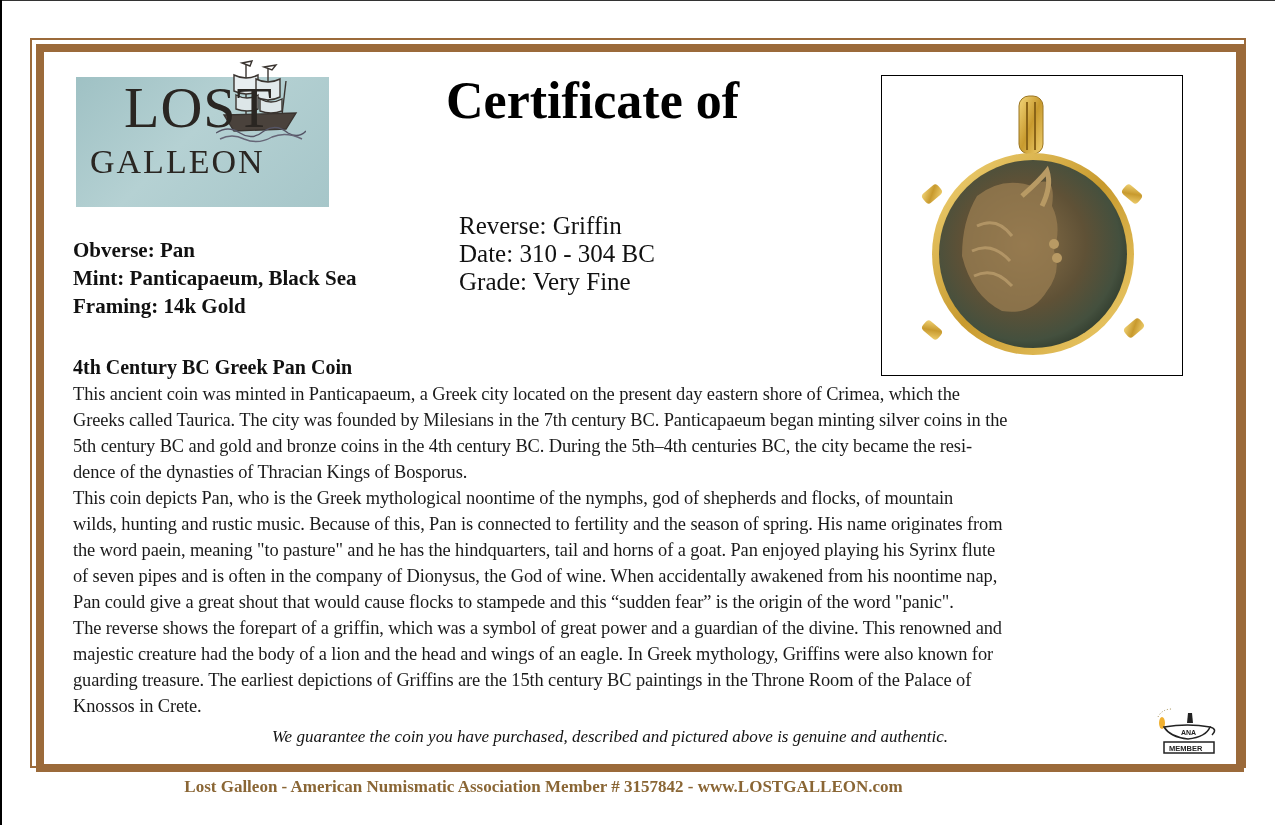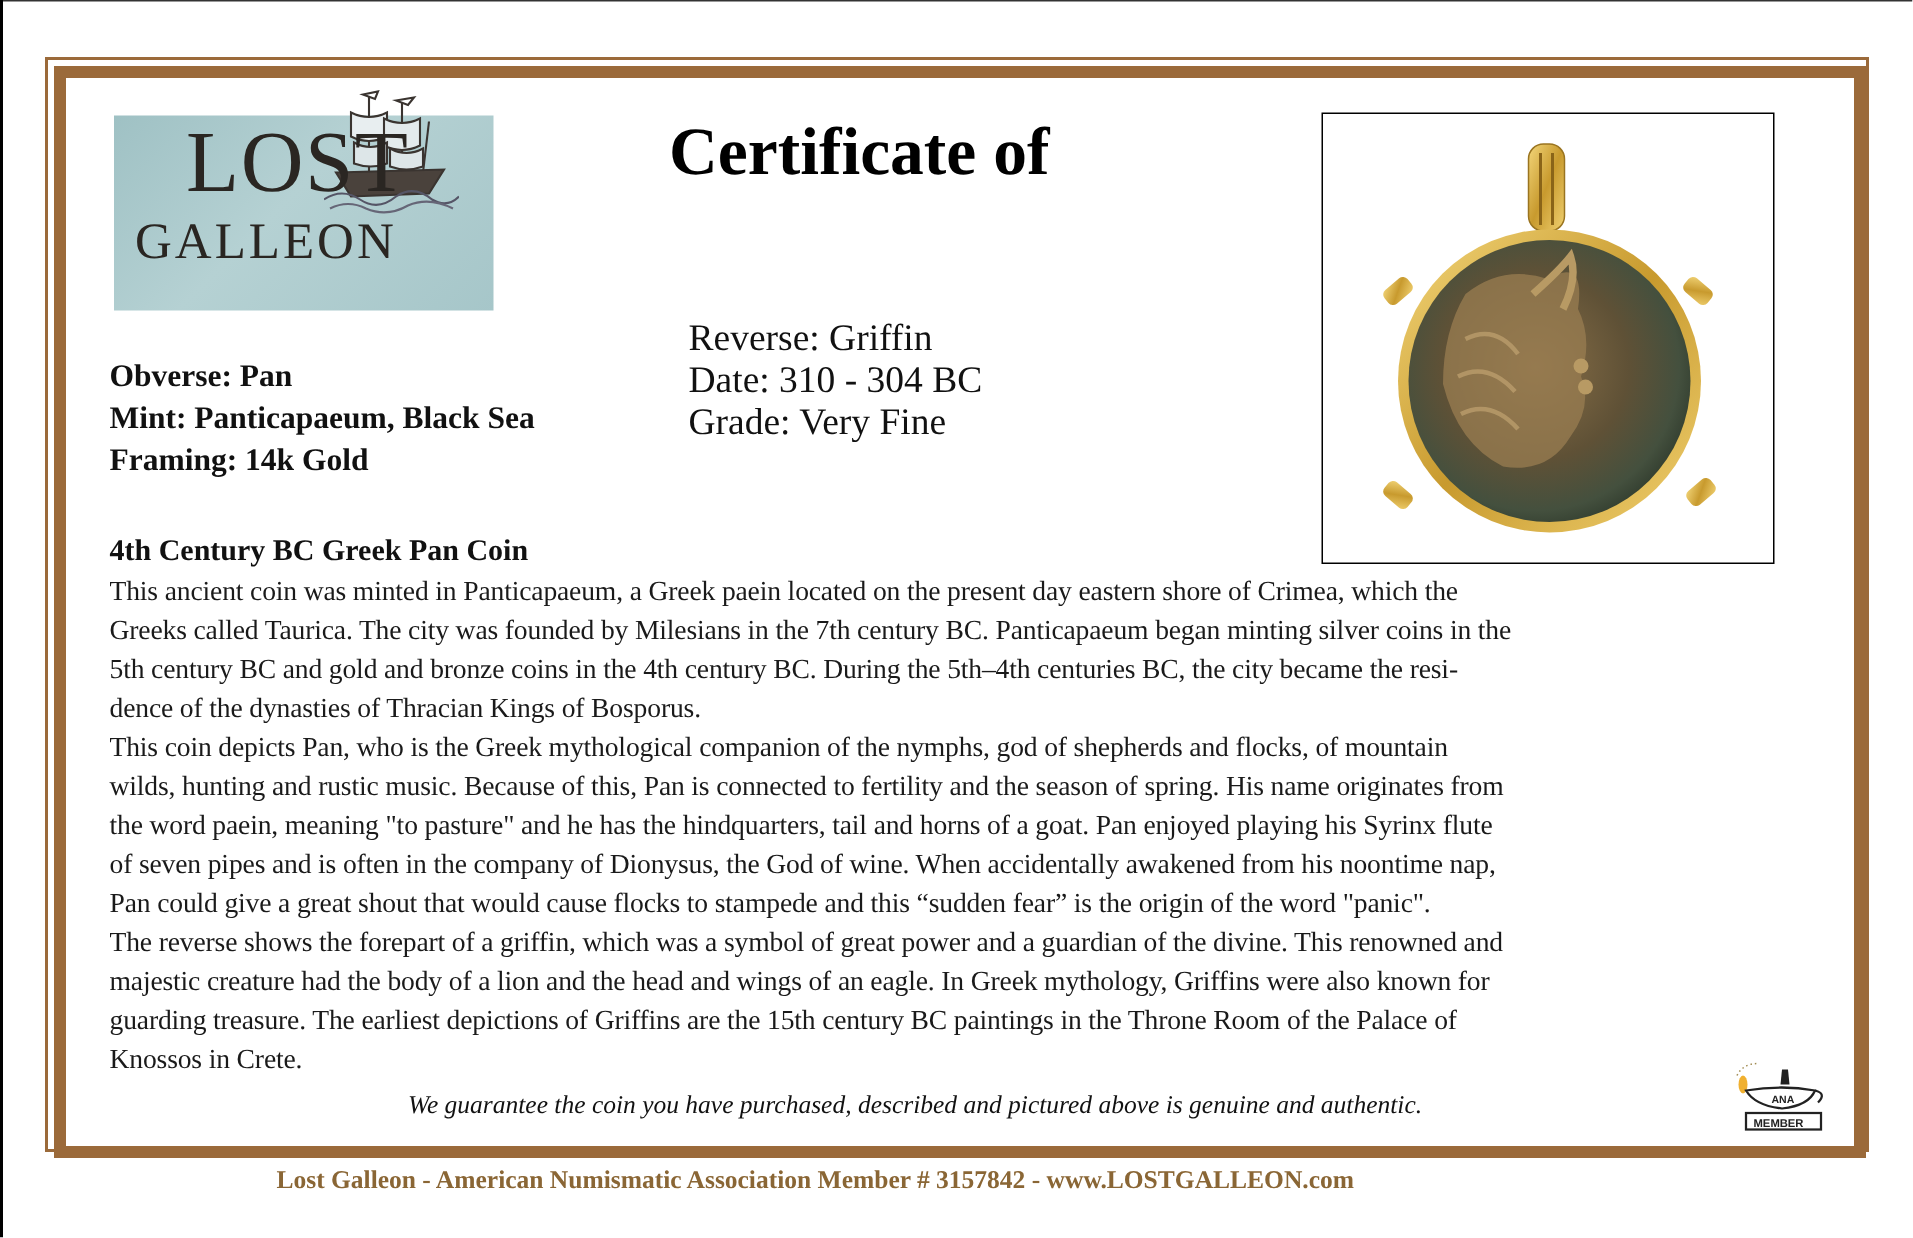--- a/index.html
+++ b/index.html
@@ -5,21 +5,21 @@
   html, body { margin:0; padding:0; }
   body { width:1275px; height:825px; background:#ffffff; position:relative; overflow:hidden; font-family:"Liberation Serif", serif; color:#111; }
   .left-edge { position:absolute; left:0; top:0; width:2px; height:825px; background:#000; }
   .top-edge { position:absolute; left:0; top:0; width:1275px; height:1px; background:#333; }
   .frame-outer { position:absolute; left:30px; top:38px; width:1212px; height:726px; border:2px solid #9b6a3a; }
   .frame-inner { position:absolute; left:36px; top:44px; width:1192px; height:712px; border:8px solid #9b6a3a; background:#fff; }
   .logo { position:absolute; left:76px; top:77px; width:253px; height:130px; background:linear-gradient(135deg,#9fc1c4 0%,#b5d1d3 45%,#a6c6c9 100%); overflow:visible; }
   .logo .lost { position:absolute; left:48px; top:2px; font-family:"Liberation Serif", serif; font-size:58px; color:#2a2622; letter-spacing:1px; line-height:1; }
   .logo .galleon { position:absolute; left:14px; top:68px; font-family:"Liberation Serif", serif; font-size:34px; color:#2a2622; letter-spacing:2px; line-height:1; }
   .logo .ship { position:absolute; left:140px; top:-20px; width:90px; height:90px; }
-  .title { position:absolute; left:446px; top:66px; font-family:"Liberation Serif", serif; font-weight:bold; font-size:45px; line-height:70px; color:#000; }
+  .title { position:absolute; left:446px; top:66px; font-family:"Liberation Serif", serif; font-weight:bold; font-size:52px; line-height:70px; color:#000; }
   .specs-left { position:absolute; left:73px; top:212px; font-weight:bold; font-size:21px; line-height:28px;margin-top:24px; }
   .specs-right { position:absolute; left:459px; top:212px; font-weight:normal; font-size:25px; line-height:28px; }
   .coin-box { position:absolute; left:881px; top:75px; width:300px; height:299px; border:1px solid #000; background:#fff; }
   .subtitle { position:absolute; left:73px; top:354px; font-weight:bold; font-size:20px; line-height:26px; }
   .body-text { position:absolute; left:73px; top:381px; width:1150px; font-size:18.4px; line-height:26px; color:#1a1a1a; letter-spacing:-0.1px; }
   .body-text p { margin:0; white-space:nowrap; }
   .guarantee { position:absolute; left:272px; top:727px; font-style:italic; font-size:17px; color:#111; }
   .ana { position:absolute; left:1148px; top:707px; width:72px; height:48px; }
   .footer { position:absolute; left:0; top:777px; width:1087px; text-align:center; font-size:17px; color:#8a6635; font-weight:bold; }
 </style>
@@ -97,25 +97,25 @@
     <rect x="40" y="112" width="20" height="12" rx="4" fill="url(#gold)" transform="rotate(-40 50 118)"></rect>
     <rect x="240" y="112" width="20" height="12" rx="4" fill="url(#gold)" transform="rotate(40 250 118)"></rect>
     <rect x="40" y="248" width="20" height="12" rx="4" fill="url(#gold)" transform="rotate(40 50 254)"></rect>
     <rect x="242" y="246" width="20" height="12" rx="4" fill="url(#gold)" transform="rotate(-40 252 252)"></rect>
   </svg>
 </div>
 
 <div class="subtitle">4th Century BC Greek Pan Coin</div>
 
 <div class="body-text">
-  <p>This ancient coin was minted in Panticapaeum, a Greek paein located on the present day eastern shore of Crimea, which the</p>
+  <p>This ancient coin was minted in Panticapaeum, a Greek city located on the present day eastern shore of Crimea, which the</p>
   <p>Greeks called Taurica. The city was founded by Milesians in the 7th century BC. Panticapaeum began minting silver coins in the</p>
   <p>5th century BC and gold and bronze coins in the 4th century BC. During the 5th–4th centuries BC, the city became the resi-</p>
   <p>dence of the dynasties of Thracian Kings of Bosporus.</p>
-  <p>This coin depicts Pan, who is the Greek mythological companion of the nymphs, god of shepherds and flocks, of mountain</p>
+  <p>This coin depicts Pan, who is the Greek mythological noontime of the nymphs, god of shepherds and flocks, of mountain</p>
   <p>wilds, hunting and rustic music. Because of this, Pan is connected to fertility and the season of spring. His name originates from</p>
   <p>the word paein, meaning "to pasture" and he has the hindquarters, tail and horns of a goat. Pan enjoyed playing his Syrinx flute</p>
   <p>of seven pipes and is often in the company of Dionysus, the God of wine. When accidentally awakened from his noontime nap,</p>
   <p>Pan could give a great shout that would cause flocks to stampede and this “sudden fear” is the origin of the word "panic".</p>
   <p>The reverse shows the forepart of a griffin, which was a symbol of great power and a guardian of the divine. This renowned and</p>
   <p>majestic creature had the body of a lion and the head and wings of an eagle. In Greek mythology, Griffins were also known for</p>
   <p>guarding treasure. The earliest depictions of Griffins are the 15th century BC paintings in the Throne Room of the Palace of</p>
   <p>Knossos in Crete.</p>
 </div>
 

